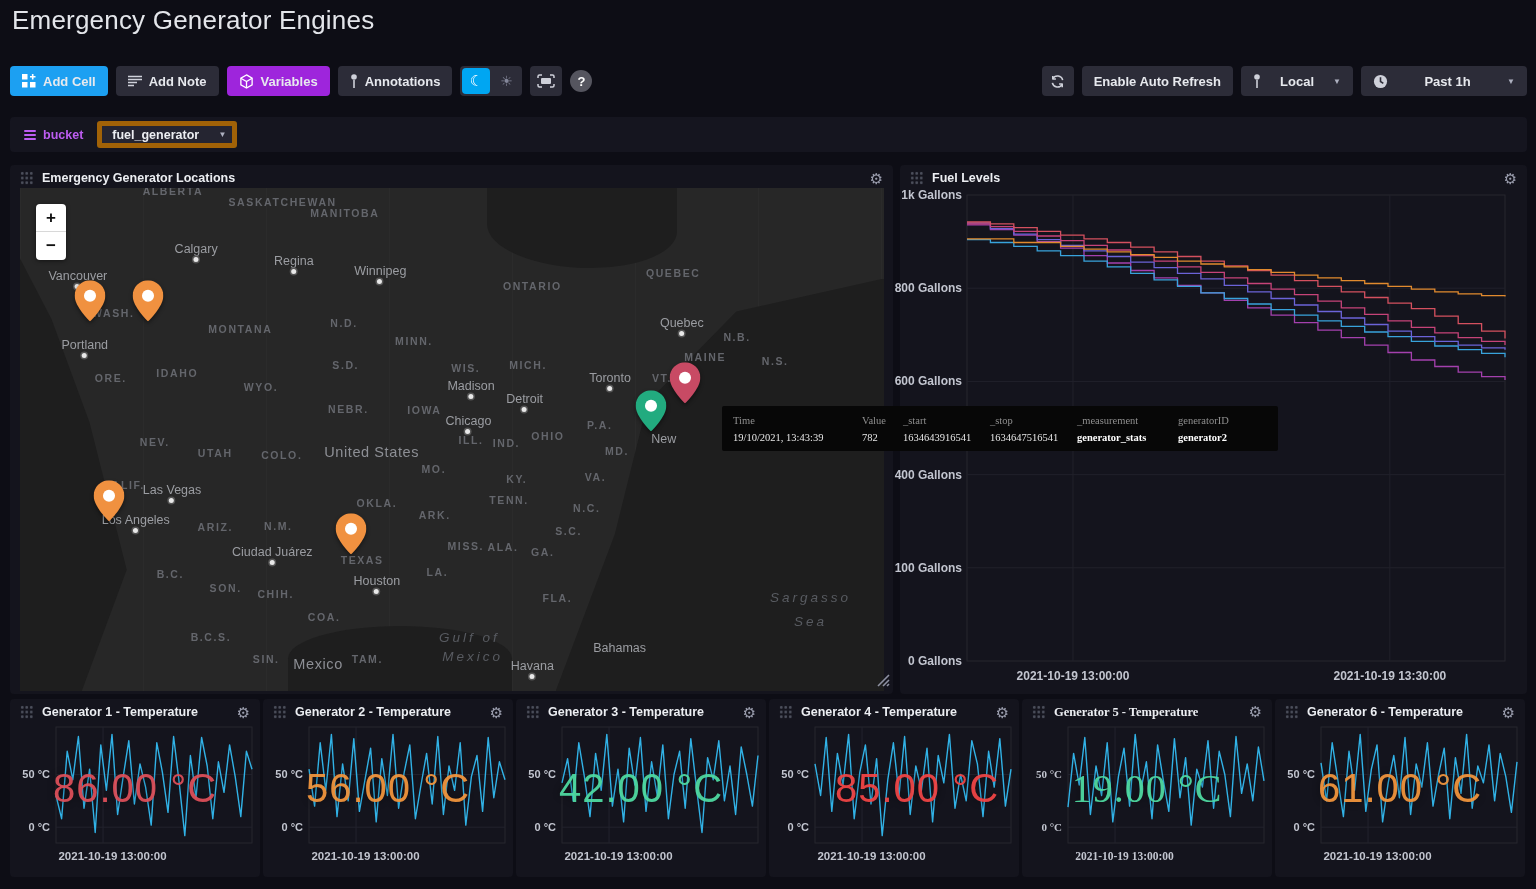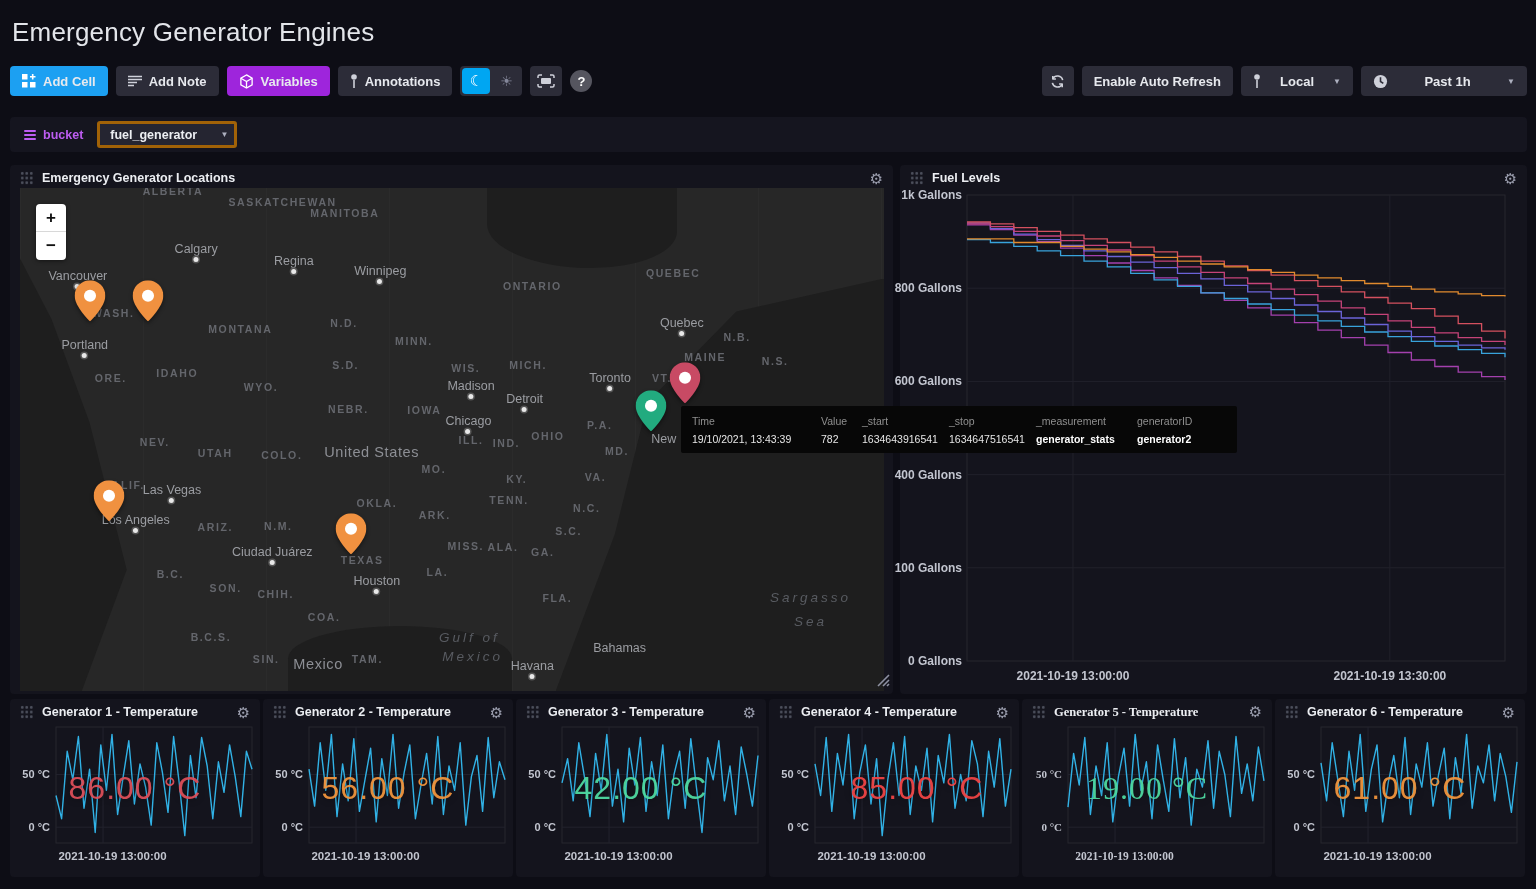--- a/index.html
+++ b/index.html
@@ -1,21 +1,21 @@
 <!DOCTYPE html>
 <html><head>
 <meta charset="utf-8">
 <style>
   * { margin:0; padding:0; box-sizing:border-box; }
   html,body { width:1536px; height:889px; background:#0d0d15; font-family:"Liberation Sans",sans-serif; overflow:hidden; position:relative; }
 
   .abs { position:absolute; }
 
   
-  #page-title { left:12px; top:17px; font-size:26px; font-weight:500; color:#e3e5ea; letter-spacing:.2px; }
+  #page-title { left:12px; top:5px; font-size:26px; font-weight:500; color:#e3e5ea; letter-spacing:.2px; }
 
   
   #toolbar { left:10px; top:66px; right:9px; height:30px; display:flex; justify-content:space-between; }
   .tb-group { display:flex; gap:8px; align-items:center; }
   .btn { height:30px; border-radius:4px; padding:0 12px; font-size:13px; font-weight:700; color:#e7e9ee;
          background:#2c2c38; display:inline-flex; align-items:center; gap:7px; cursor:pointer; white-space:nowrap; }
   .btn.blue   { background:#1ca0f2; }
   .btn.purple { background:#9e25dc; }
   .btn.icon-only { width:32px; padding:0; justify-content:center; }
   .toggle-wrap { display:flex; background:#2c2c38; border-radius:4px; height:30px; align-items:center; padding:0 2px; gap:2px; }
@@ -30,21 +30,21 @@
   .dd-local { width:112px; }
   .dd-range { width:166px; }
   svg.ic { display:block; }
 
   
   #var-strip { left:10px; top:117px; right:9px; height:35px; background:#15151f; border-radius:4px;
                display:flex; align-items:center; padding:0 14px; gap:14px; }
   #var-label { display:flex; align-items:center; gap:7px; color:#bd5df2; font-size:12.5px; font-weight:700; cursor:pointer; }
   .hamb { display:inline-block; width:12px; }
   .hamb i { display:block; height:2px; background:#bd5df2; margin:2px 0; border-radius:1px; }
-  #var-dd { width:140px; height:27px; background:#252531; border:3px solid #a16207; border-radius:3px;
+  #var-dd { width:140px; height:27px; background:#252531; border:5px solid #a16207; border-radius:3px;
             display:flex; align-items:center; justify-content:space-between; padding:0 6px 0 10px;
             color:#eceef2; font-size:12.5px; font-weight:700; cursor:pointer; }
 
   
   .panel { position:absolute; background:#14141d; border-radius:4px; }
   .panel-header { height:26px; display:flex; align-items:center; padding:0 10px; gap:9px; }
   .panel-title { font-size:12.5px; font-weight:700; color:#eceef2; white-space:nowrap; }
   .drag-dots { width:13px; height:14px; flex:none; cursor:grab;
                background-image:radial-gradient(#4c4f5c 1.2px, transparent 1.4px); background-size:4.5px 4.7px; }
   .gear { margin-left:auto; color:#9a9dad; font-size:15px; line-height:1; cursor:pointer; }
@@ -69,37 +69,37 @@
   .ml.water { font-size:13.5px; font-style:italic; letter-spacing:3px; color:#585b61; }
   .pin { position:absolute; transform:translate(-50%,-37%); cursor:pointer; filter:drop-shadow(0 2px 2px rgba(0,0,0,.45)); }
   #zoom-ctl { position:absolute; left:16px; top:16px; width:30px; background:#fff; border-radius:4px;
               box-shadow:0 1px 4px rgba(0,0,0,.5); overflow:hidden; }
   .zoom-btn { height:28px; display:flex; align-items:center; justify-content:center; font-size:17px;
               font-weight:700; color:#111; cursor:pointer; }
   #zoom-in { border-bottom:1px solid #d8d8d8; }
   #map-resize { position:absolute; right:3px; bottom:3px; cursor:nwse-resize; }
 
   
-  #map-tooltip { left:681px; top:406px; width:556px; background:#070707; border-radius:2px; z-index:60;
+  #map-tooltip { left:722px; top:406px; width:556px; background:#070707; border-radius:2px; z-index:60;
                  padding:9px 11px 8px; display:grid; grid-template-columns:129px 41px 87px 87px 101px auto;
-                 row-gap:6px; font-family:Liberation Sans, sans-serif; font-size:10.5px; }
+                 row-gap:6px; font-family:Liberation Serif, serif; font-size:10.5px; }
   .tt-h { color:#8f8f8f; }
   .tt-v { color:#e6e6e6; }
   .tt-v.b { color:#ffffff; font-weight:700; }
 
   
   #fuel-plot { position:absolute; left:67px; top:30px; width:538px; height:466px; }
   .ytick { position:absolute; right:567px; width:90px; text-align:right; font-size:12px; font-weight:700; color:#c2c5cf; }
   .xtick { position:absolute; top:504px; transform:translateX(-50%); font-size:12px; font-weight:700; color:#c2c5cf; white-space:nowrap; }
 
   
   .gen-panel { width:250px; height:178px; top:699px; }
   .gen-chart { position:absolute; left:46px; top:28px; width:196px; height:116px; }
   .gen-ylab { position:absolute; width:40px; text-align:right; font-size:11px; font-weight:700; color:#c2c5cf; }
-  .gen-stat { position:absolute; top:50%; left:50%; transform:translate(-50%,-50%); font-size:32px; font-weight:400;
+  .gen-stat { position:absolute; top:50%; left:50%; transform:translate(-50%,-50%); font-size:40px; font-weight:400;
               letter-spacing:1px; white-space:nowrap; opacity:.95; text-shadow:0 0 8px rgba(0,0,0,.45); }
   .gen-xlab { position:absolute; top:151px; left:41%; transform:translateX(-50%); font-size:11.5px; font-weight:700;
               color:#c2c5cf; white-space:nowrap; }
 </style>
 </head>
 <body>
 
 <div class="abs" id="page-title">Emergency Generator Engines</div>
 
 <div class="abs" id="toolbar">

